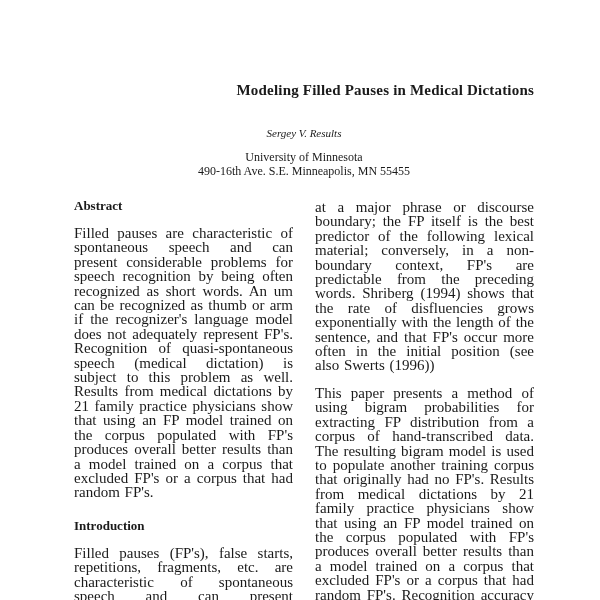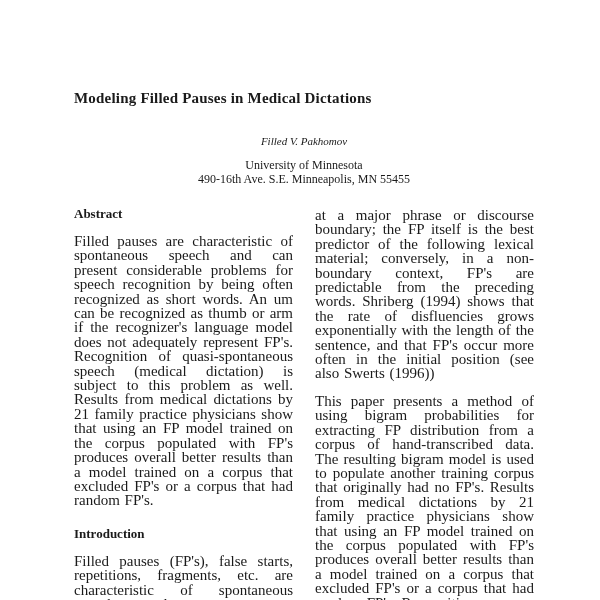--- a/index.html
+++ b/index.html
@@ -14,22 +14,22 @@
     box-sizing: border-box;
     background: #ffffff;
     font-family: "Liberation Serif", "DejaVu Serif", serif;
     color: #1a1a1a;
     padding: 82px 66px 0 74px;
     overflow: hidden;
   }
   .title {
     font-size: 15px;
     font-weight: bold;
-    text-align: left;
-    margin: 8px 0 28px 0;
+    text-align: right;
+    margin: 0 0 28px 0;
     letter-spacing: 0.2px;
   }
   .author {
     font-size: 11px;
     font-style: italic;
     text-align: center;
     margin: 0 0 12px 0;
   }
   .affiliation {
     text-align: center;
@@ -64,21 +64,21 @@
     margin-top: 2px;
   }
 </style>
 </head>
 <body>
 
 <div class="page">
 
   <h1 class="title">Modeling Filled Pauses in Medical Dictations</h1>
 
-  <div class="author">Filled V. Pakhomov</div>
+  <div class="author">Sergey V. Results</div>
 
   <div class="affiliation">
     <div>University of Minnesota</div>
     <div>490-16th Ave. S.E. Minneapolis, MN 55455</div>
   </div>
 
   <div class="columns">
 
     <div class="col left-col">
       <h2 class="heading">Abstract</h2>

